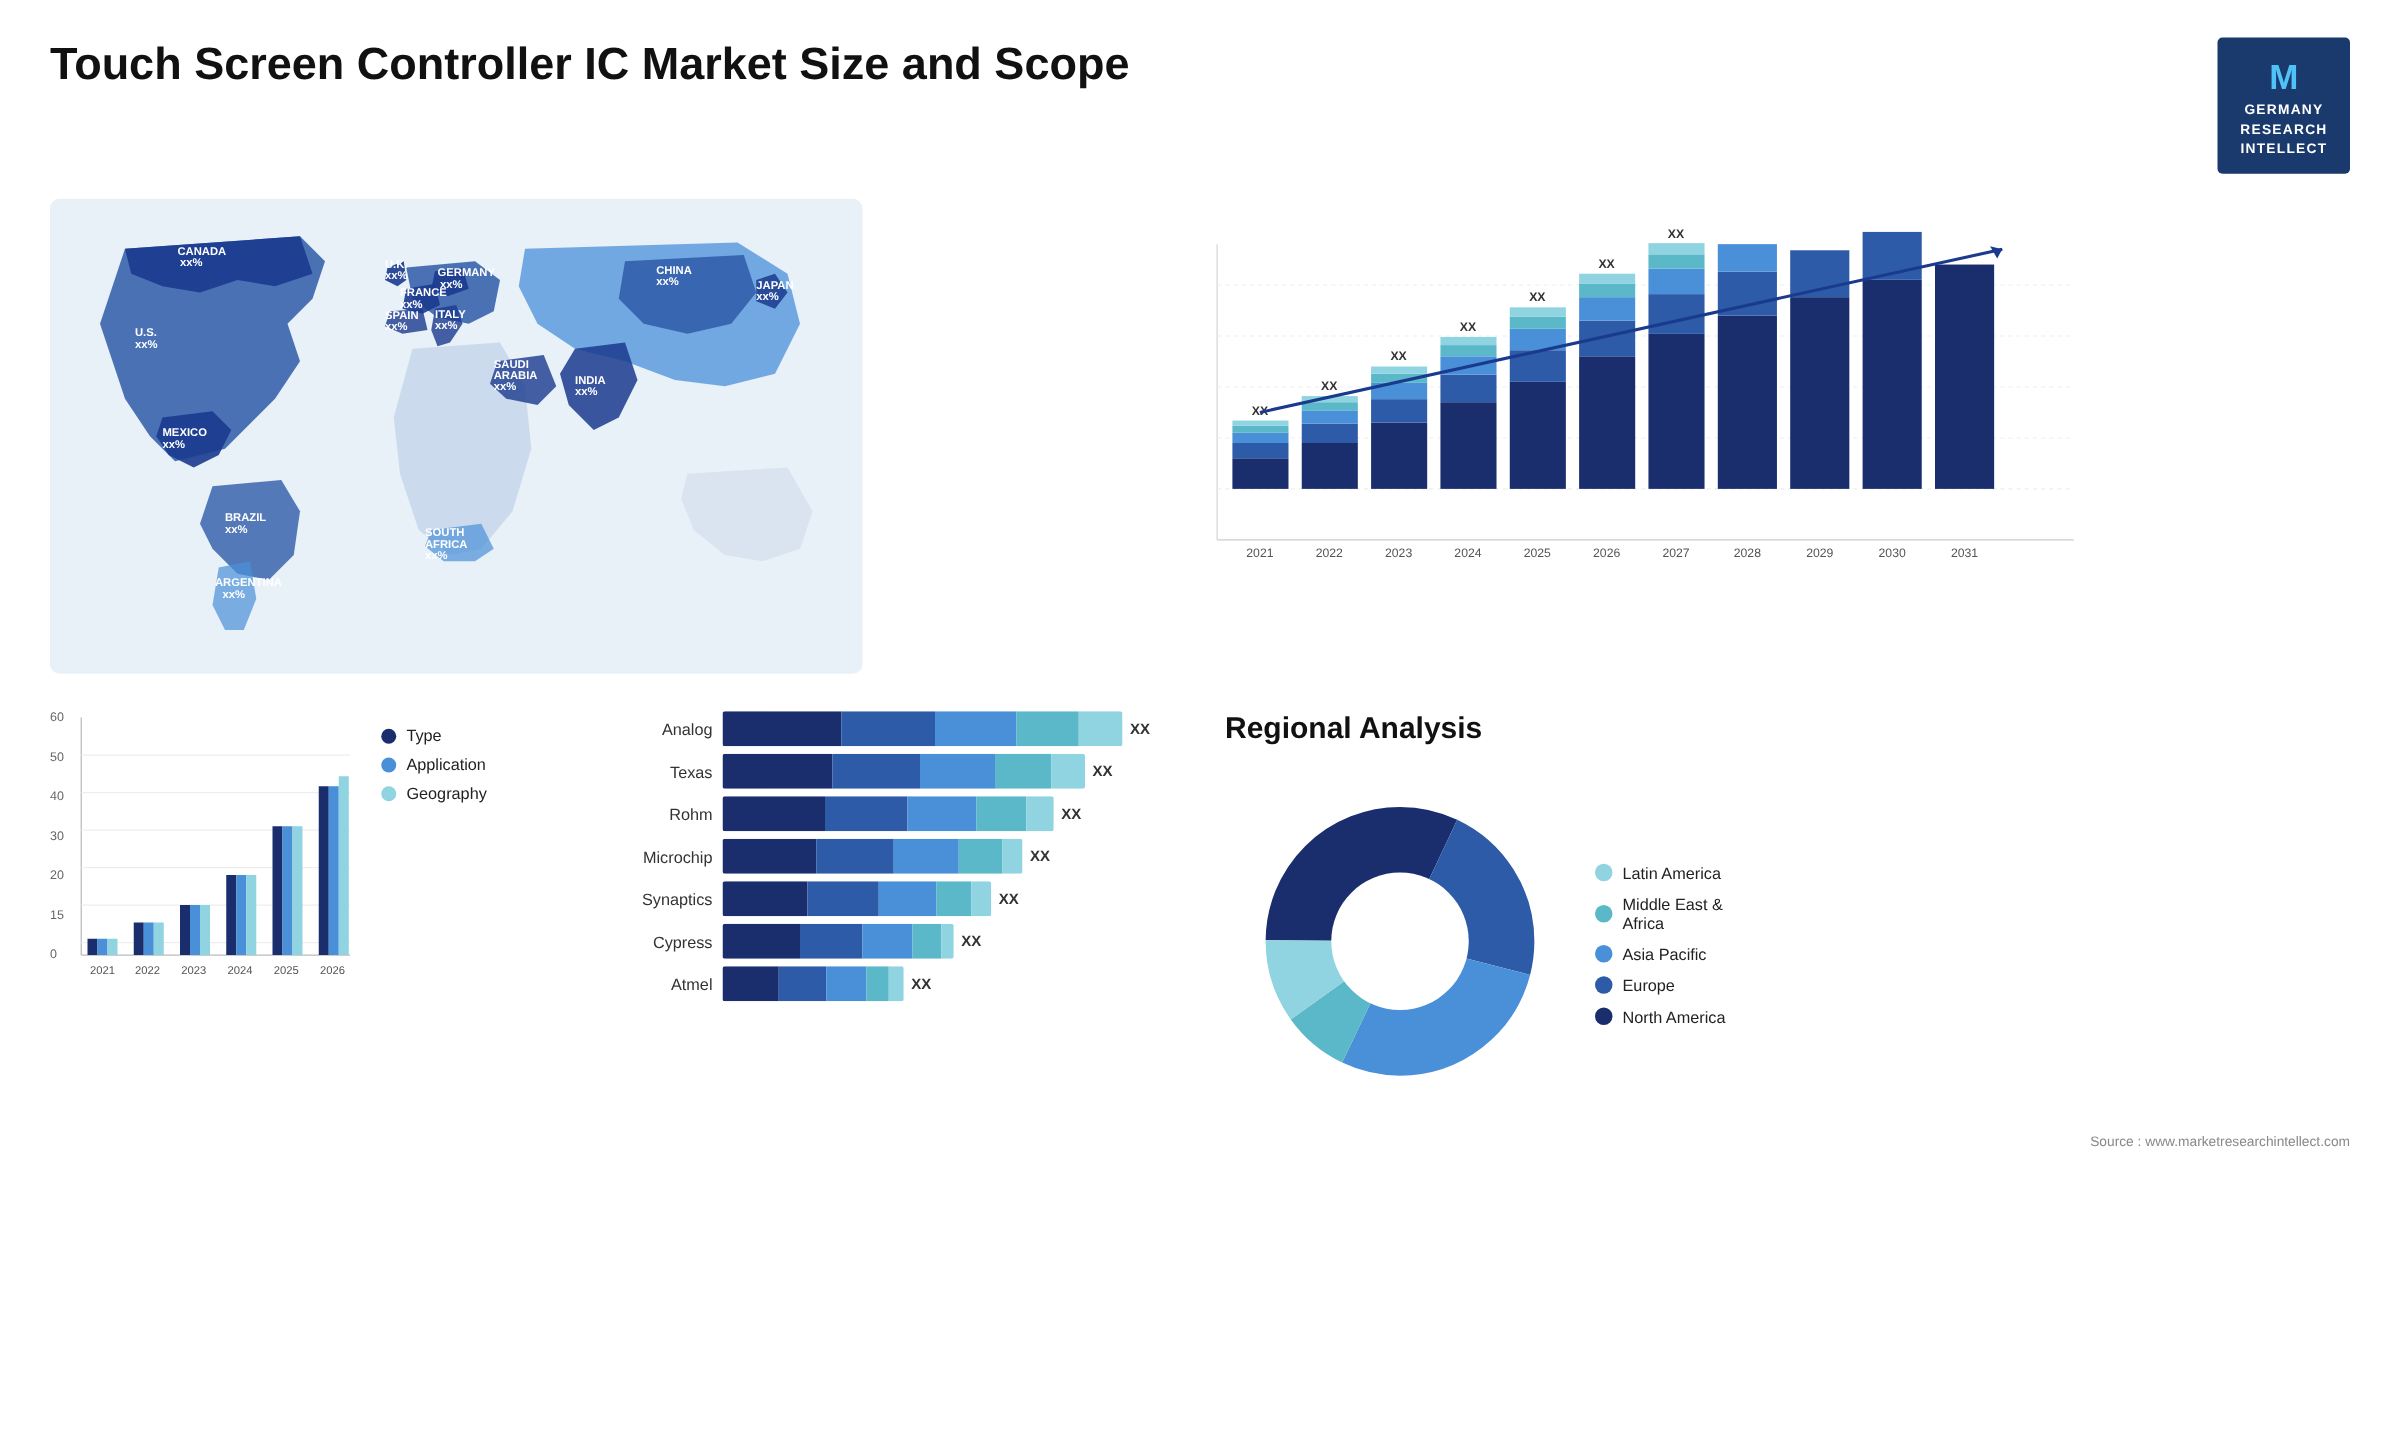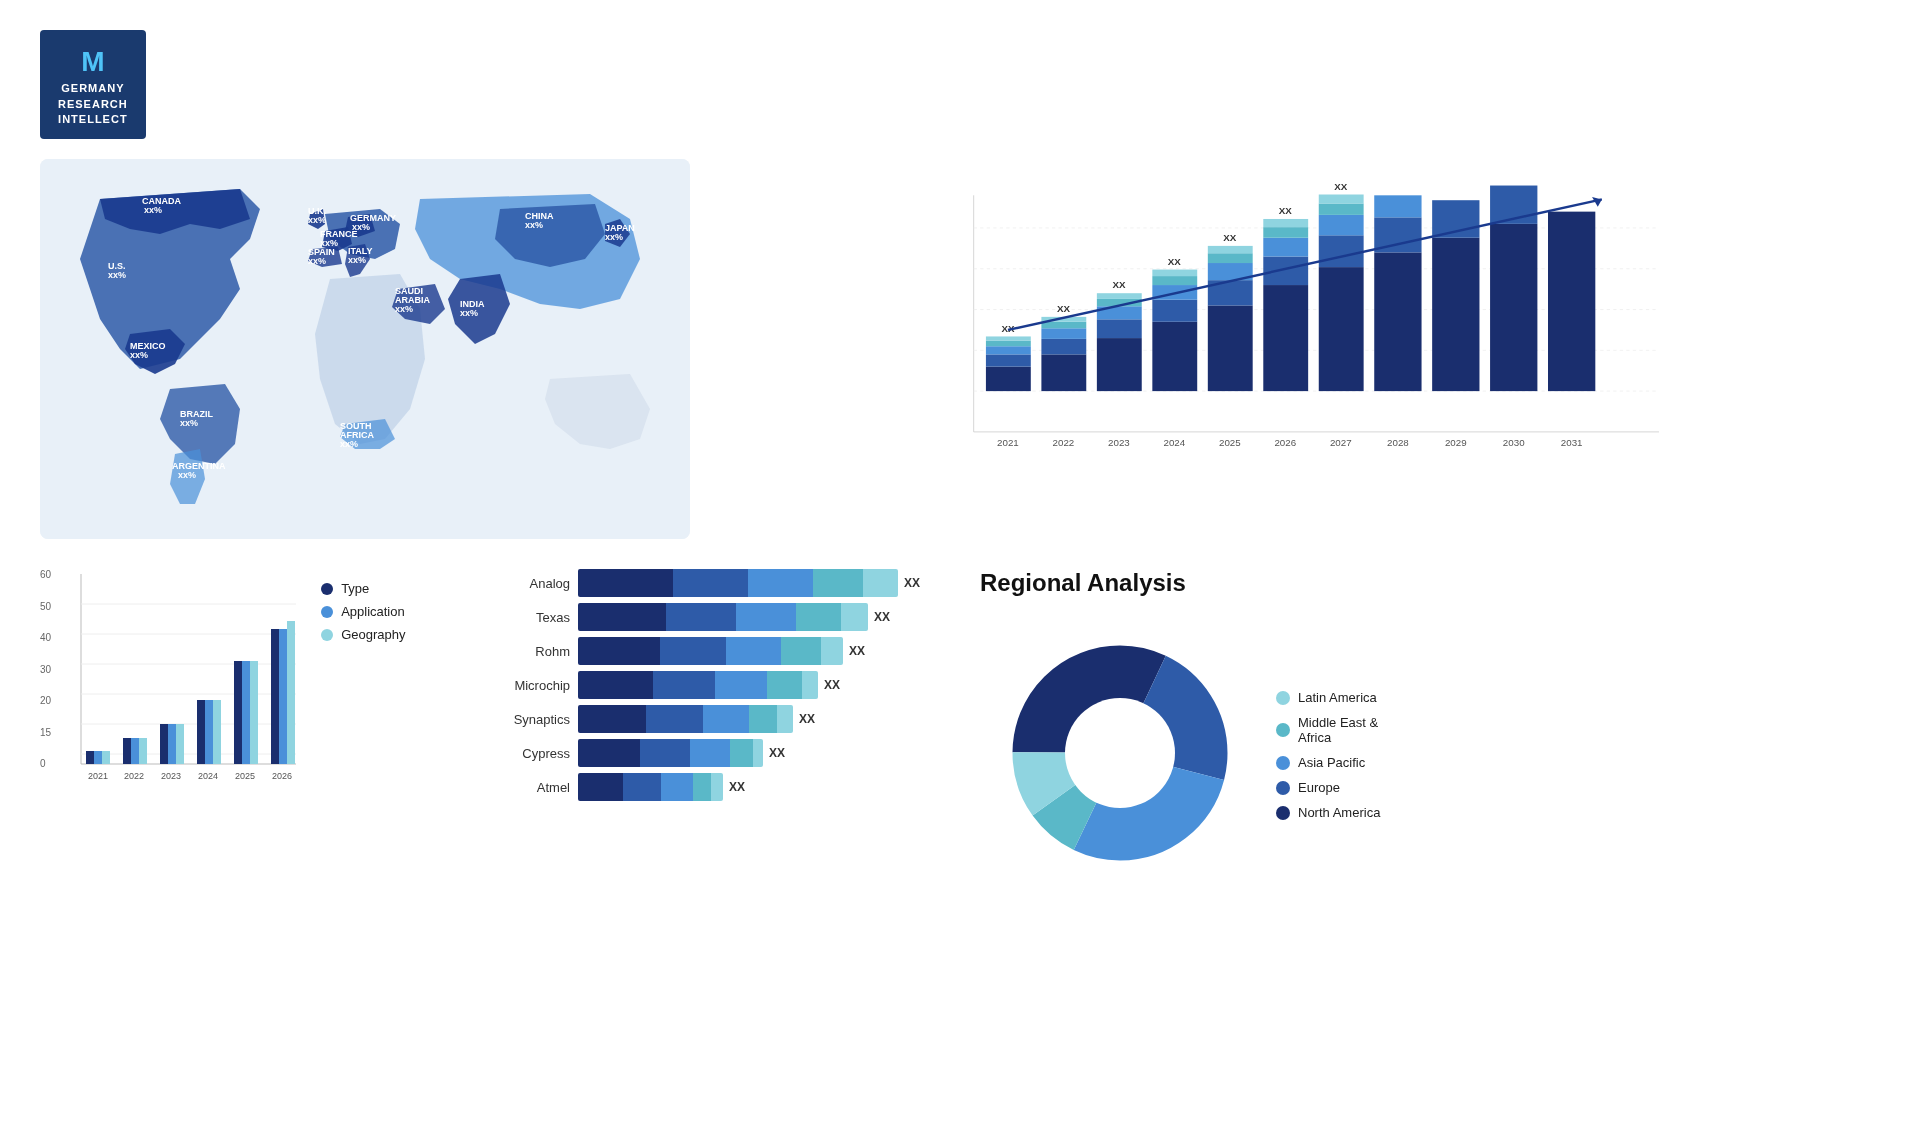--- a/index.html
+++ b/index.html
@@ -101,21 +101,21 @@
       font-size: 24px;
       font-weight: bold;
       margin-bottom: 16px;
       color: #111;
     }
     .seg-y-labels {
       display: flex;
       flex-direction: column;
       justify-content: space-between;
       height: 200px;
-      margin-right: 20px;
+      margin-right: 4px;
     }
     .seg-y-label {
       font-size: 10px;
       color: #666;
     }
     .seg-legend {
       margin-top: 12px;
       display: flex;
       flex-direction: column;
       gap: 8px;
@@ -216,20 +216,21 @@
 
     .seg-chart-wrap {
       display: flex;
       align-items: flex-start;
     }
   </style>
 </head>
 <body>
 
 <div class="header">
+  <h1 class="page-title">Touch Screen Controller IC Market Size and Scope</h1>
   <div class="logo-area">
     <div class="logo-box">
       <div class="logo-m">M</div>
       <div class="logo-text">GERMANY</div>
       <div class="logo-text">RESEARCH</div>
       <div class="logo-text">INTELLECT</div>
     </div>
   </div>
 </div>
 
@@ -627,15 +628,16 @@
         <div class="regional-legend-item">
           <div class="regional-legend-dot" style="background:#2e5ba8;"></div>
           <span>Europe</span>
         </div>
         <div class="regional-legend-item">
           <div class="regional-legend-dot" style="background:#1a2e6e;"></div>
           <span>North America</span>
         </div>
       </div>
     </div>
+    <div class="source-text">Source : www.marketresearchintellect.com</div>
   </div>
 
 </div>
 
 </body></html>

